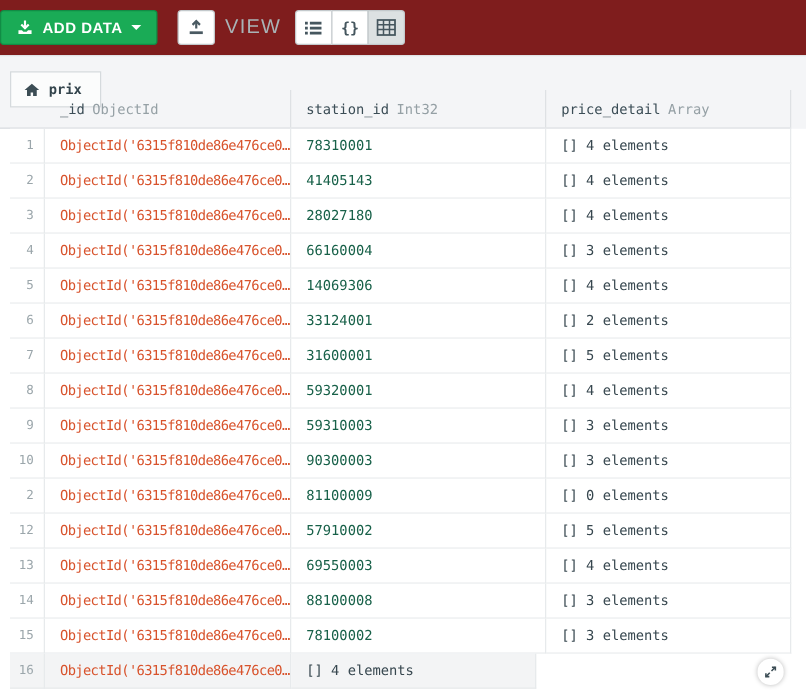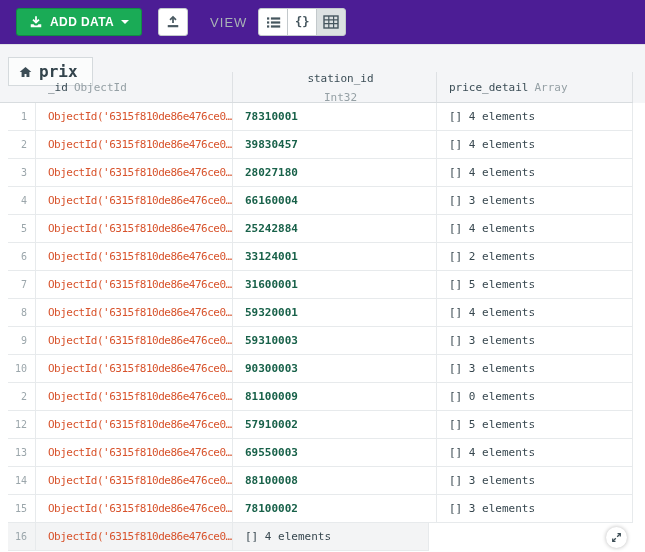--- a/index.html
+++ b/index.html
@@ -5,81 +5,81 @@
   * { box-sizing: border-box; }
   html,body { margin:0; padding:0; }
   body {
     width:645px; height:552px; overflow:hidden;
     background:#fff;
     font-family:"Liberation Sans", sans-serif;
     -webkit-font-smoothing:antialiased;
   }
 
   
-  .toolbar { height:44px; display:flex; align-items:center; padding-left:16px; background:#4c1d95; }
+  .toolbar { height:44px; display:flex; align-items:center; padding-left:0; background:#7f1d1d; }
   .btn-add {
     height:28px; display:flex; align-items:center; gap:7px; padding:0 12px;
     background:#1aab56; border:1px solid #118c45; border-radius:3px;
     color:#fff; font-size:12px; font-weight:bold; letter-spacing:.4px;
     cursor:pointer;
   }
   .caret-down { width:0; height:0; border-left:4px solid transparent; border-right:4px solid transparent; border-top:4px solid #fff; }
   .btn-export {
     width:30px; height:28px; margin-left:16px; display:flex; align-items:center; justify-content:center;
     background:#fff; border:1px solid #c3c9cc; border-radius:3px; cursor:pointer;
   }
-  .view-label { margin-left:22px; color:#a9b3b6; font-size:13px; letter-spacing:1px; }
+  .view-label { margin-left:8px; color:#a9b3b6; font-size:16px; letter-spacing:1px; }
   .segmented { display:flex; margin-left:11px; }
   .seg {
     width:30px; height:28px; display:flex; align-items:center; justify-content:center;
     background:#fff; border:1px solid #c3c9cc; margin-left:-1px; cursor:pointer;
   }
   .seg:first-child { border-radius:3px 0 0 3px; margin-left:0; }
   .seg:last-child  { border-radius:0 3px 3px 0; }
   .seg.selected { background:#dce1e2; }
   .braces { font-family:"DejaVu Sans Mono", monospace; font-size:12px; font-weight:bold; color:#45565e; }
 
   
   .band { position:relative; height:59px; background:#f4f5f7; border-top:1px solid #e0e3e5; }
   .tab {
     position:absolute; left:8px; top:12px; height:29px;
     display:flex; align-items:center; gap:7px; padding:0 14px 0 10px;
     background:#fbfcfc; border:1px solid #d5dadd;
-    font-family:"DejaVu Sans Mono", monospace; font-size:16px; font-weight:bold; color:#33444c;
+    font-family:"DejaVu Sans Mono", monospace; font-size:11px; font-weight:bold; color:#33444c;
     cursor:pointer;
   }
   .header-row {
     position:absolute; left:0; bottom:0; height:31px; width:633px;
     display:flex; border-bottom:1px solid #d8dcdf;
     font-family:"DejaVu Sans Mono", monospace; font-size:11px;
   }
   .hcell { display:flex; align-items:center; gap:6px; border-right:1px solid #dee1e4; }
   .hcell.h1 { width:233px; padding-left:48px; }
-  .hcell.h2 { width:204px; padding-left:12px;flex-direction:column; }
+  .hcell.h2 { width:204px; padding-left:12px; }
   .hcell.h3 { width:196px; padding-left:12px; }
   .hname { color:#3b4d56; font-weight:normal; }
   .htype { color:#95a0a5;text-align:right; }
 
   
   .tbody { background:#fff; }
   .row {
     position:relative; display:flex; margin-left:8px; width:625px; height:28px;
     font-family:"DejaVu Sans Mono", monospace; font-size:11px; background:#fff;
   }
   .rn {
     width:28px; display:flex; align-items:center; justify-content:flex-end; padding-right:8px;
     border-right:1px solid #e7eaec; border-bottom:1px solid #e7eaec;
     color:#9ba6ab; font-size:10px;
   }
   .cell {
     display:flex; align-items:center; padding-left:12px; overflow:hidden; white-space:nowrap;
     border-bottom:1px solid #e7eaec; border-right:1px solid #e7eaec;text-align:center;
   }
   .c1 { width:197px; color:#d8532c; letter-spacing:-.5px; }
-  .c2 { width:204px; color:#186149;font-weight:bold; }
+  .c2 { width:204px; color:#186149; }
   .c3 { width:196px; color:#37474f; }
   .row.hovered .rn, .row.hovered .cell { background:#f3f4f5; }
   .expand-btn {
     position:absolute; right:6px; top:4px; width:21px; height:21px; border-radius:50%;
     background:#fff; box-shadow:0 0 4px rgba(0,0,0,.28);
     display:flex; align-items:center; justify-content:center; cursor:pointer;
   }
 </style>
 </head>
 <body>
@@ -167,21 +167,21 @@
     <div class="rn">1</div>
     <div class="cell c1">ObjectId('6315f810de86e476ce0…</div>
     <div class="cell c2">78310001</div>
     <div class="cell c3">[] 4 elements</div>
 
   </div>
 
   <div class="row">
     <div class="rn">2</div>
     <div class="cell c1">ObjectId('6315f810de86e476ce0…</div>
-    <div class="cell c2">39830457</div>
+    <div class="cell c2">41405143</div>
     <div class="cell c3">[] 4 elements</div>
 
   </div>
 
   <div class="row">
     <div class="rn">3</div>
     <div class="cell c1">ObjectId('6315f810de86e476ce0…</div>
     <div class="cell c2">28027180</div>
     <div class="cell c3">[] 4 elements</div>
 
@@ -191,21 +191,21 @@
     <div class="rn">4</div>
     <div class="cell c1">ObjectId('6315f810de86e476ce0…</div>
     <div class="cell c2">66160004</div>
     <div class="cell c3">[] 3 elements</div>
 
   </div>
 
   <div class="row">
     <div class="rn">5</div>
     <div class="cell c1">ObjectId('6315f810de86e476ce0…</div>
-    <div class="cell c2">25242884</div>
+    <div class="cell c2">14069306</div>
     <div class="cell c3">[] 4 elements</div>
 
   </div>
 
   <div class="row">
     <div class="rn">6</div>
     <div class="cell c1">ObjectId('6315f810de86e476ce0…</div>
     <div class="cell c2">33124001</div>
     <div class="cell c3">[] 2 elements</div>
 

